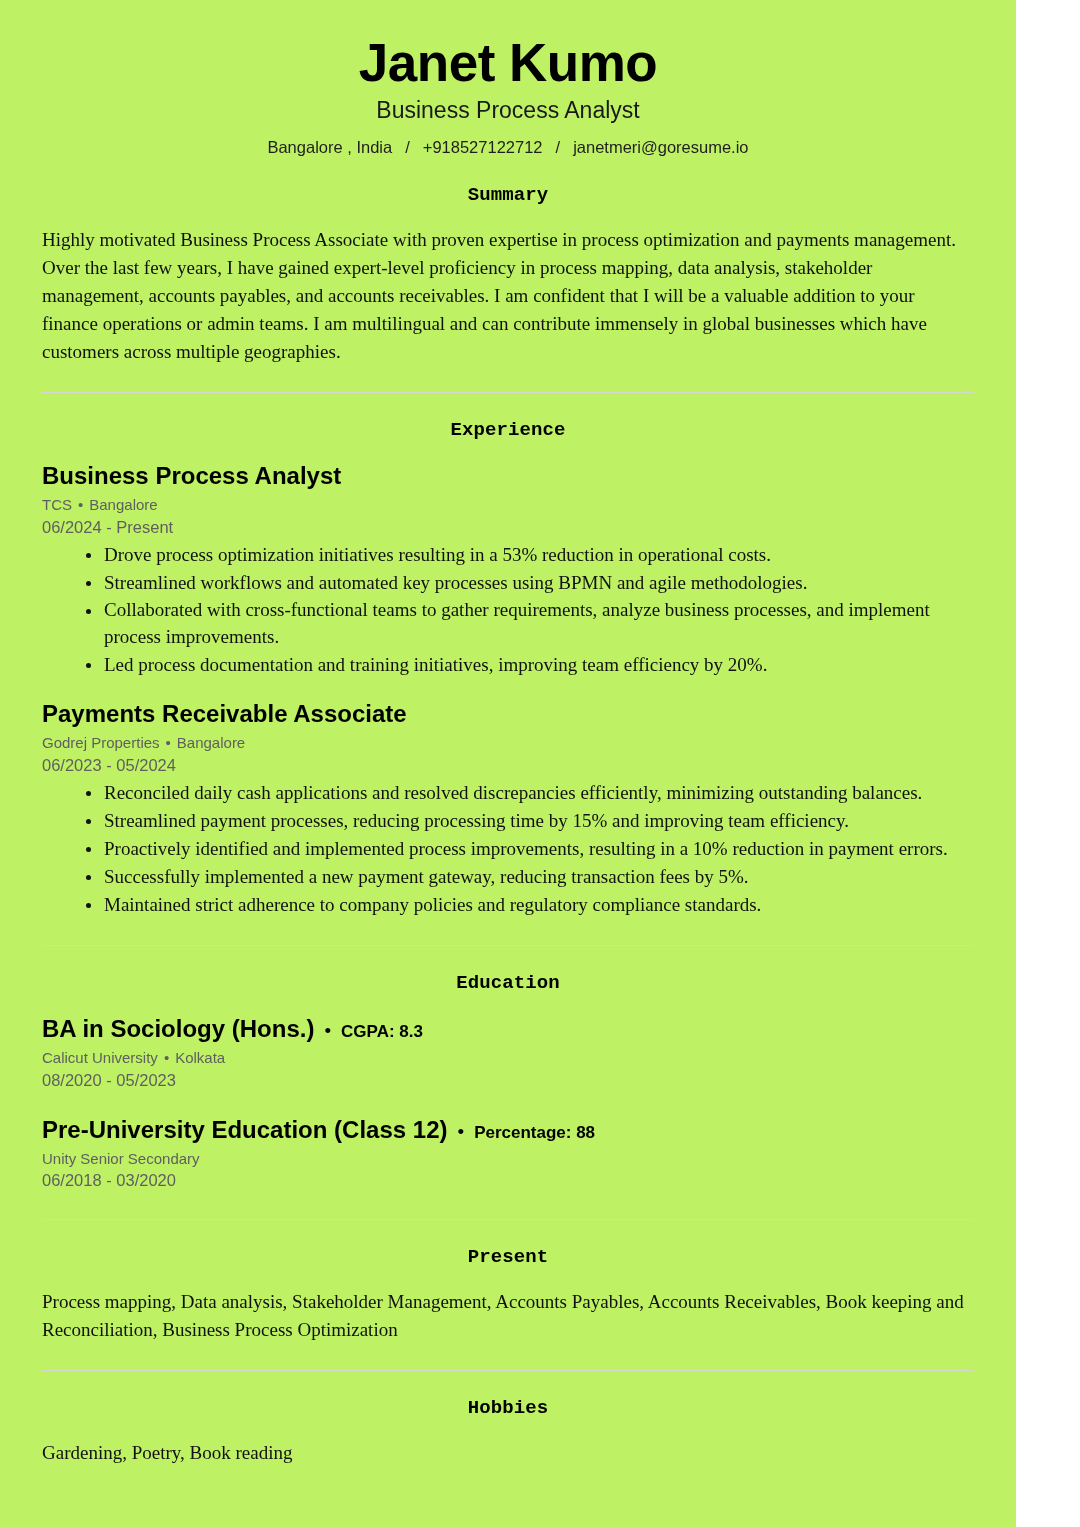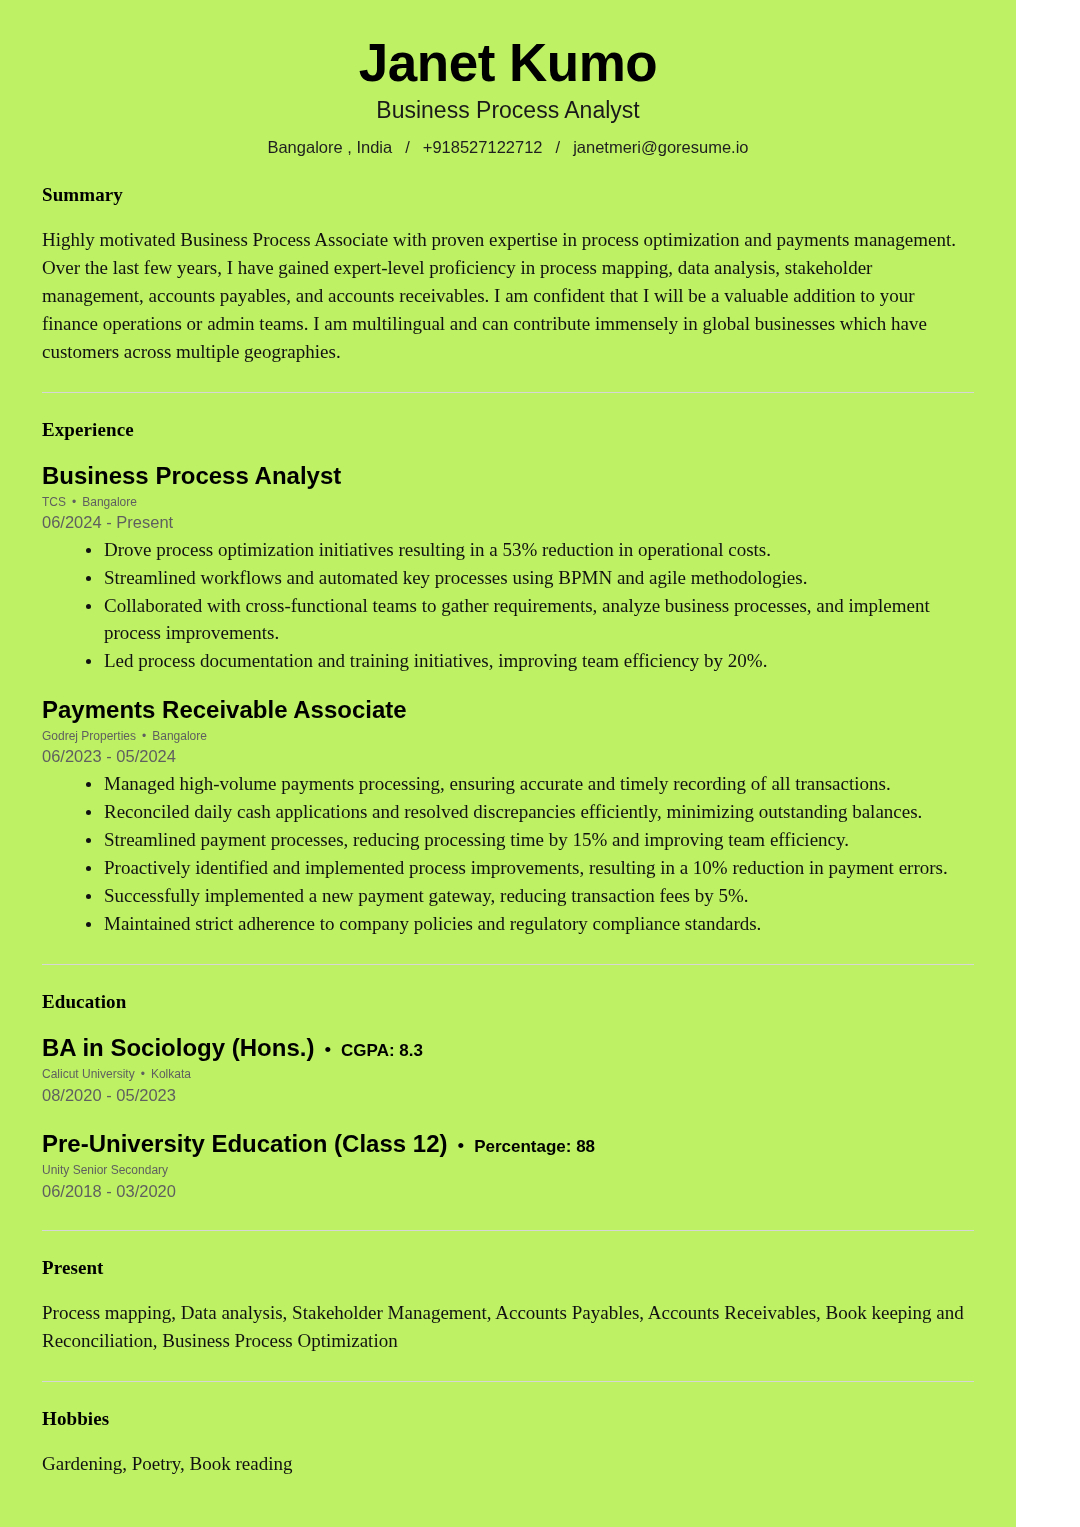--- a/index.html
+++ b/index.html
@@ -52,23 +52,24 @@
     flex-wrap: wrap;
   }
   .contact-sep {
     padding: 0 13px;
     color: #1f1f1f;
   }
 
   
   .section { margin-top: 26px; }
   .section-heading {
-    font-family: Liberation Serif, serif;
-    font-weight: bold;
-    font-size: 19px;
+    font-family: Liberation Mono, monospace;
+    font-weight: bold;
+    font-size: 19px;
+    text-align: center;
     color: #000000;
     margin: 0 0 20px 0;
     letter-spacing: 0.1px;
   }
   .divider {
     border: 0;
     border-top: 1.5px solid #d6d6d6;
     margin: 26px 0 0 0;
     height: 0;
   }
@@ -108,21 +109,21 @@
   }
   .entry-extra {
     font-family: "Liberation Sans", sans-serif;
     font-weight: bold;
     font-size: 17px;
     color: #000000;
     line-height: 1.25;
   }
   .entry-meta {
     font-family: "Liberation Sans", sans-serif;
-    font-size: 12px;
+    font-size: 15px;
     color: #5f5f5f;
     line-height: 1.45;
   }
   .entry-meta .meta-dot {
     padding: 0 6px;
   }
   .entry-dates {
     font-family: "Liberation Sans", sans-serif;
     font-size: 16.5px;
     color: #5f5f5f;
@@ -201,21 +202,20 @@
 
     <div class="entry">
       <div class="entry-title-row">
         <span class="entry-title">Payments Receivable Associate</span>
       </div>
       <div class="entry-meta">
         <span>Godrej Properties</span><span class="meta-dot">•</span><span>Bangalore</span>
       </div>
       <div class="entry-dates">06/2023 - 05/2024</div>
       <ul class="bullets">
-        <li>Managed high-volume payments processing, ensuring accurate and timely recording of all transactions.</li>
         <li>Reconciled daily cash applications and resolved discrepancies efficiently, minimizing outstanding balances.</li>
         <li>Streamlined payment processes, reducing processing time by 15% and improving team efficiency.</li>
         <li>Proactively identified and implemented process improvements, resulting in a 10% reduction in payment errors.</li>
         <li>Successfully implemented a new payment gateway, reducing transaction fees by 5%.</li>
         <li>Maintained strict adherence to company policies and regulatory compliance standards.</li>
       </ul>
     </div>
   </div>
 
   <hr class="divider">

